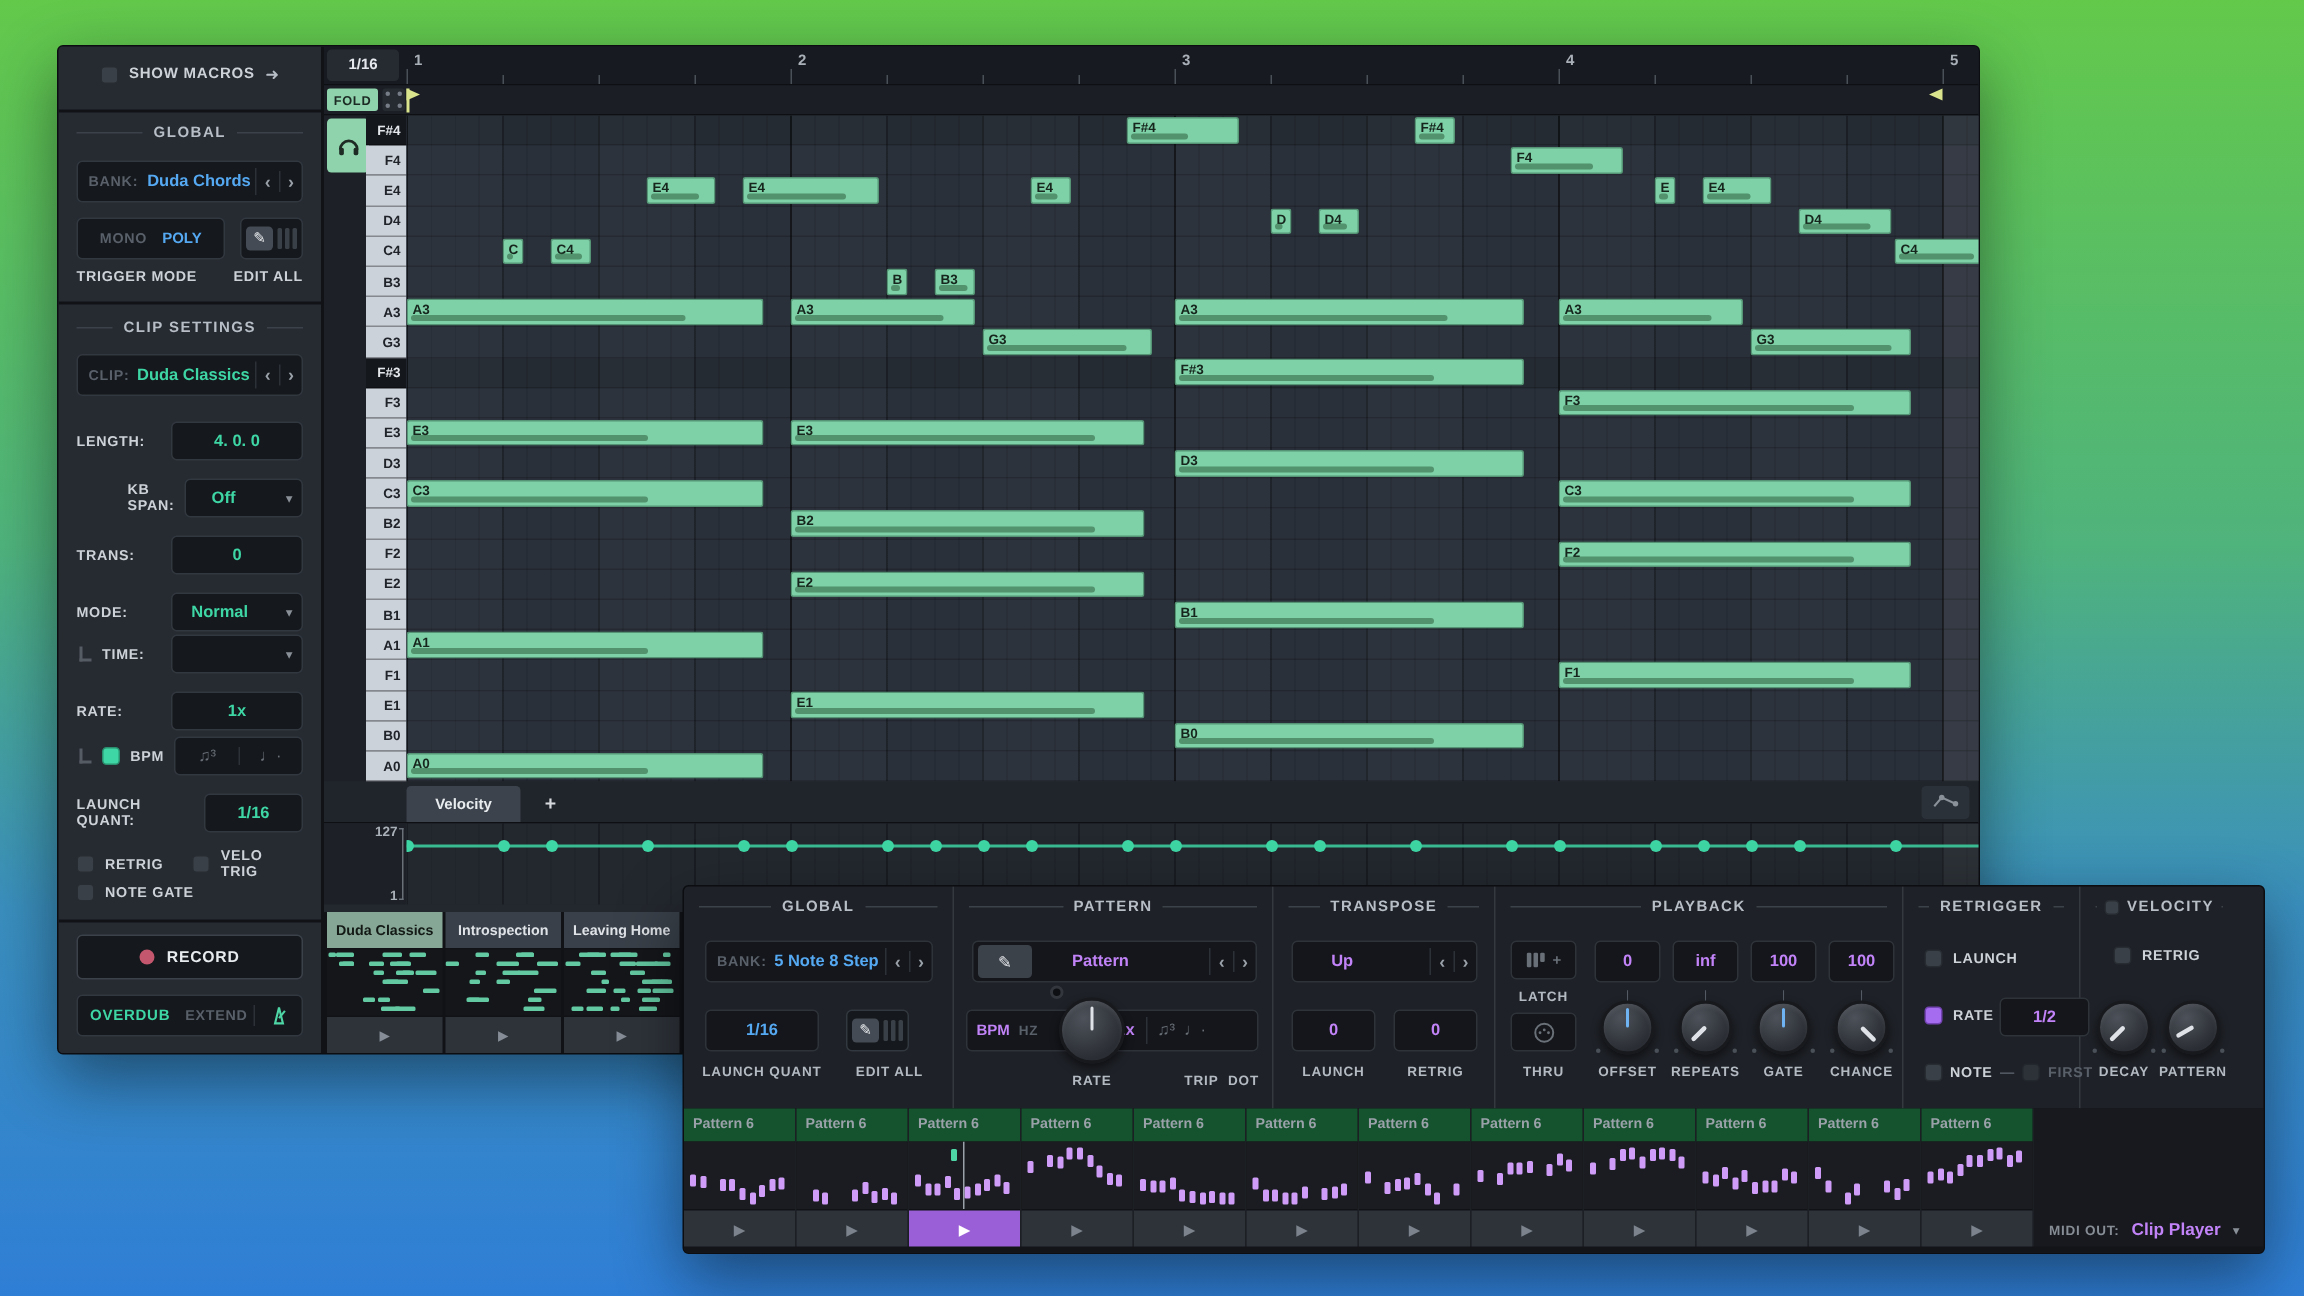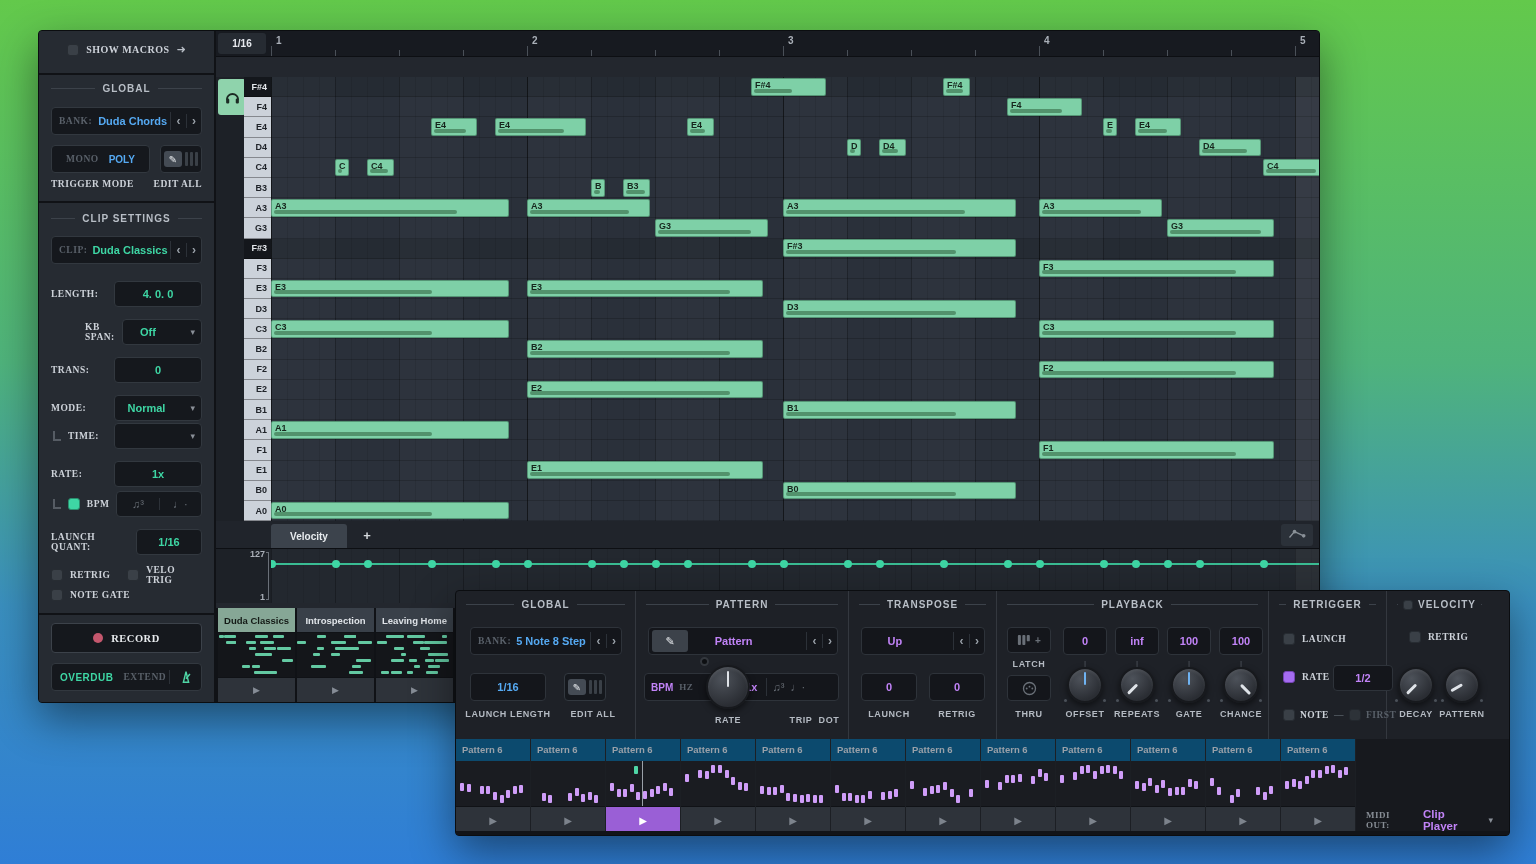--- a/index.html
+++ b/index.html
@@ -7,21 +7,21 @@
     background:linear-gradient(180deg,#63c94b 0%,#4fb37c 42%,#3a8fbe 70%,#2f7ed6 100%);}
   *{box-sizing:border-box;-webkit-font-smoothing:antialiased;}
   .win{position:absolute;background:#23272e;border:1px solid #0b0d10;border-radius:4px;
        box-shadow:0 16px 44px rgba(0,0,0,.45);overflow:hidden;}
   #main-win{left:38px;top:30px;width:1282px;height:673px;z-index:1;}
   #bottom-win{left:455px;top:590px;width:1055px;height:246px;z-index:2;background:#1e2127;}
 
   
   .lp{position:absolute;left:0;top:0;width:177px;height:100%;background:#262b32;border-right:2px solid #101216;}
   .lp-abs{position:absolute;left:12px;right:12px;}
-  .lbl{font-size:9.5px;font-weight:700;color:#cdd2d9;letter-spacing:.5px;font-family:Liberation Serif, serif;}
+  .lbl{font-size:9.5px;font-weight:700;color:#cdd2d9;letter-spacing:.5px;}
   .lbl.dim{color:#596069;}
   .hdr{display:flex;align-items:center;gap:7px;font-size:10px;font-weight:700;color:#b8bec6;letter-spacing:1px;justify-content:center;}
   .hdr::before,.hdr::after{content:"";flex:1;height:1px;background:#3c424a;}
   .vbox{background:#15181d;border:1px solid #32383f;border-radius:4px;display:flex;align-items:center;}
   .teal{color:#3ed6a4;}
   .blue{color:#55a9f2;}
   .purple{color:#c183f7;}
   .chevs{display:flex;align-items:center;border-left:1px solid #2c3138;height:70%;margin-left:auto;}
   .chev{width:15px;text-align:center;color:#9aa1a9;font-size:12px;font-weight:700;cursor:pointer;}
   .caret{color:#8a9098;font-size:9px;margin-left:auto;padding-right:6px;}
@@ -121,21 +121,21 @@
         border-radius:2px;transform-origin:50% 100%;}
   .knob .needle.bluen{background:#6fb3f2;}
   .kdot{position:absolute;width:3px;height:3px;border-radius:50%;background:#4a5058;}
   .minitick{position:absolute;font-size:8px;color:#5a616a;text-align:center;}
   .iconbtn{position:absolute;background:#14161b;border:1px solid #2e333a;border-radius:4px;
            display:flex;align-items:center;justify-content:center;color:#6a7078;}
 
   
   .pattrow{position:absolute;left:0;top:148px;right:0;height:94px;background:#101216;display:flex;}
   .ptab{width:75px;border-right:1px solid #1c1f24;display:flex;flex-direction:column;}
-  .ptab .phead{height:22px;background:#0c4a6e;color:#9aa1a9;font-size:9.5px;font-weight:700;display:flex;align-items:center;padding-left:6px;white-space:nowrap;overflow:hidden;}
+  .ptab .phead{height:22px;background:#14532d;color:#9aa1a9;font-size:9.5px;font-weight:700;display:flex;align-items:center;padding-left:6px;white-space:nowrap;overflow:hidden;}
   .ptab .pprev{height:46px;background:#1a1c21;position:relative;overflow:hidden;}
   .ptab .pplay{height:26px;background:#2e333a;color:#7c838c;font-size:10px;display:flex;align-items:center;justify-content:center;margin-top:1px;}
   .ptab.active .pplay{background:#9a5fd6;color:#fff;}
   .pdot{position:absolute;width:4px;height:8px;background:#cf9df8;border-radius:1px;}
   .pdot.tealdot{background:#4fd6a6;}
   .playhead{position:absolute;top:0;bottom:0;width:1px;background:#9aa1a9;}
   .midiblock{flex:1;background:#17191e;position:relative;}
   .midirow{position:absolute;left:0;right:0;bottom:0;height:26px;display:flex;align-items:center;gap:8px;padding:0 10px;}
   .bstrip{position:absolute;left:0;right:0;bottom:0;height:4px;background:#121418;}
 </style>
@@ -288,20 +288,31 @@
           <div class="rtick" style="left: 695px; height: 6px;"></div>
           <div class="rtick" style="left: 759px; height: 6px;"></div>
           <div class="rtick" style="left: 823px; height: 10px;"></div>
           <div class="rnum" style="left: 828px;">4</div>
           <div class="rtick" style="left: 887px; height: 6px;"></div>
           <div class="rtick" style="left: 951px; height: 6px;"></div>
           <div class="rtick" style="left: 1015px; height: 6px;"></div>
           <div class="rtick" style="left: 1079px; height: 10px;"></div>
           <div class="rnum" style="left: 1084px;">5</div>
         </div>
+    </div>
+    <div class="foldrow">
+      <div class="foldbtn">FOLD</div>
+      <div class="folddots">
+          <i></i>
+          <i></i>
+          <i></i>
+          <i></i>
+        </div>
+      <div class="flag-start"></div>
+      <div class="flag-end"></div>
     </div>
     <div class="rows">
       <div class="gutter">
         <div class="hpbtn">
           <svg width="17" height="17" viewBox="0 0 24 24">
               <path d="M4 15a8 8 0 0 1 16 0" fill="none" stroke="#1d2b24" stroke-width="2.6"></path>
               <rect x="3" y="13.5" width="4.4" height="7" rx="1.6" fill="#1d2b24"></rect>
               <rect x="16.6" y="13.5" width="4.4" height="7" rx="1.6" fill="#1d2b24"></rect>
             </svg>
         </div>
@@ -548,21 +559,21 @@
         <span class="blue" style="font-size:11px;font-weight:700;">1/16</span>
       </div>
       <div class="editall" style="position:absolute;left:108px;top:82px;height:28px;">
         <span class="pbox">✎</span>
         <span class="bars">
             <i></i>
             <i></i>
             <i></i>
           </span>
       </div>
-      <span class="blabel" style="left:6px;top:118px;width:92px;">LAUNCH LENGTH</span>
+      <span class="blabel" style="left:6px;top:118px;width:92px;">LAUNCH QUANT</span>
       <span class="blabel" style="left:104px;top:118px;width:66px;">EDIT ALL</span>
     </div>
 
     <div class="sec" style="width:213px;">
       <div class="hdr">PATTERN</div>
       <div class="bbox" style="left:12px;top:36px;width:190px;height:28px;">
         <span style="width:36px;height:22px;margin-left:3px;background:#3c424a;border-radius:3px;display:flex;align-items:center;justify-content:center;color:#e8ebee;font-size:11px;">✎</span>
         <span class="purple" style="font-size:11px;font-weight:700;margin:0 auto;">Pattern</span>
         <span class="chevs">
             <span class="chev">‹</span>

